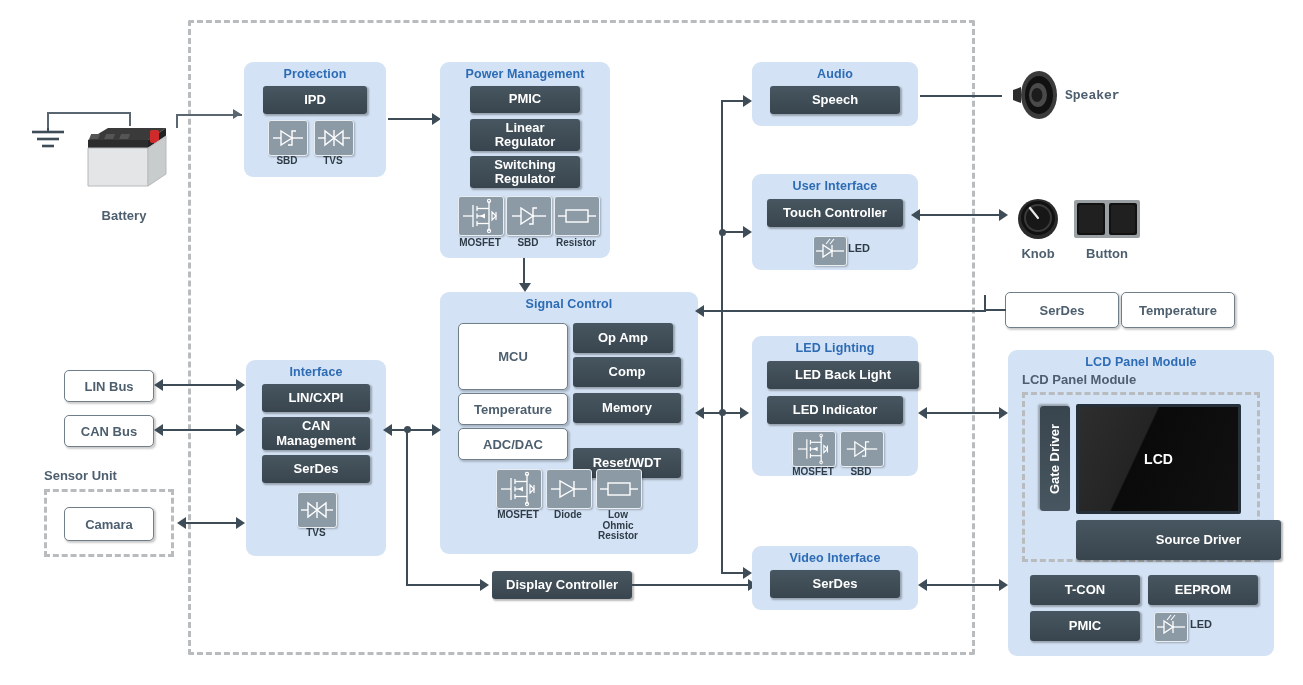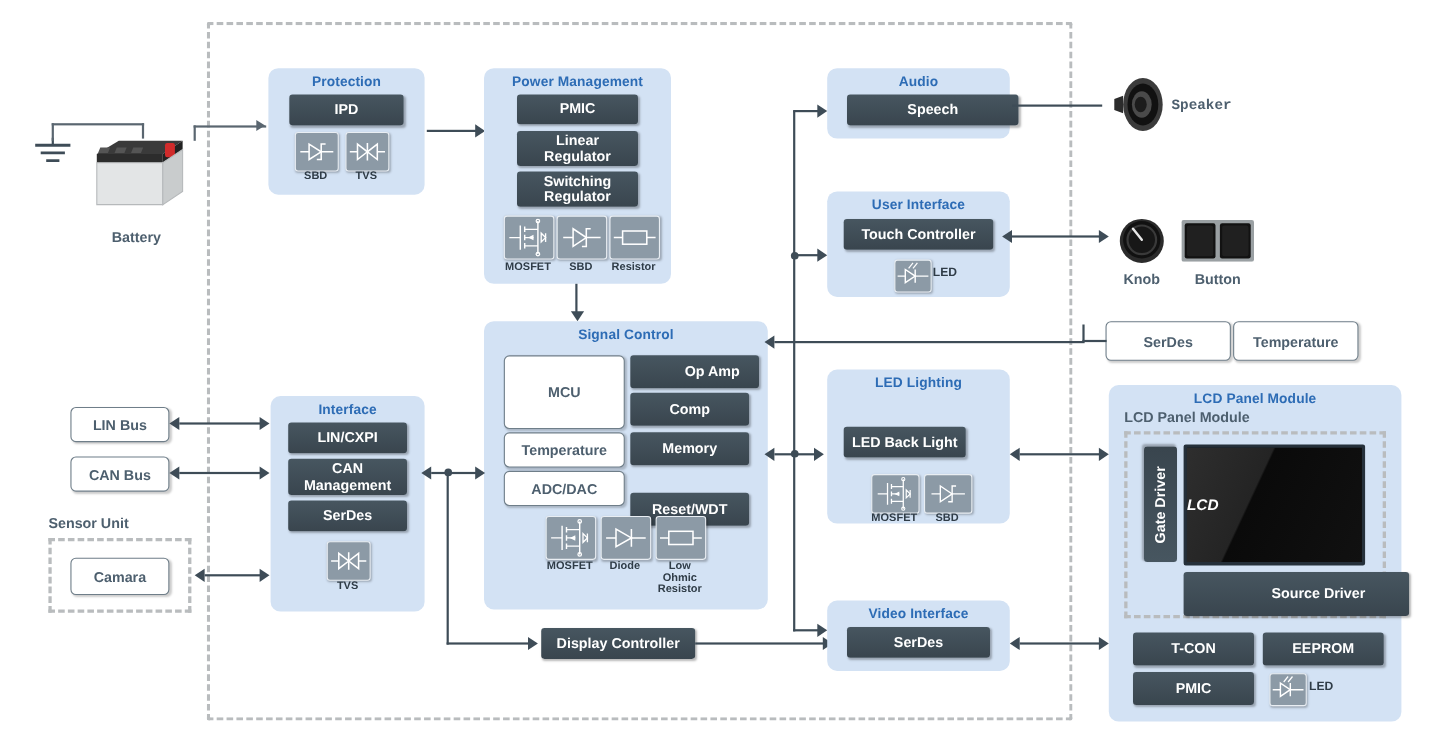--- a/index.html
+++ b/index.html
@@ -232,21 +232,21 @@
   </div>
 
   <div class="abs ln-v" style="left:523px;top:258px;height:27px;"></div>
   <div class="abs arw d" style="left:519px;top:283px;"></div>
 
   <div class="abs panel" style="left:440px;top:292px;width:258px;height:262px;">
     <div class="panel-title">Signal Control</div>
     <div class="wblock" style="left:18px;top:31px;width:108px;height:65px;">MCU</div>
     <div class="wblock" style="left:18px;top:101px;width:108px;height:30px;">Temperature</div>
     <div class="wblock" style="left:18px;top:136px;width:108px;height:30px;">ADC/DAC</div>
-    <div class="chip" style="left:133px;top:31px;width:85px;height:30px;padding-left:32px;">Op Amp</div>
+    <div class="chip" style="left:133px;top:31px;width:100px;height:30px;">Op Amp</div>
     <div class="chip" style="left:133px;top:65px;width:108px;height:30px;">Comp</div>
     <div class="chip" style="left:133px;top:101px;width:108px;height:30px;">Memory</div>
     <div class="chip" style="left:133px;top:136px;width:108px;height:30px;margin-top:20px;">Reset/WDT</div>
 
     <div class="disc" style="left:56px;top:177px;width:44px;height:38px;">
       <svg viewBox="0 0 44 38">
         <line x1="4" y1="19" x2="14" y2="19" stroke="#fff" stroke-width="1.3"></line>
         <line x1="14" y1="8" x2="14" y2="30" stroke="#fff" stroke-width="1.3"></line>
         <line x1="18" y1="9" x2="18" y2="14" stroke="#fff" stroke-width="1.3"></line>
         <line x1="18" y1="16.5" x2="18" y2="21.5" stroke="#fff" stroke-width="1.3"></line>
@@ -329,42 +329,43 @@
   <div class="abs ln-v" style="left:406px;top:429px;height:157px;"></div>
   <div class="abs ln-h" style="left:406px;top:584px;width:76px;"></div>
   <div class="abs arw r" style="left:480px;top:579px;"></div>
 
   <div class="chip" style="left:492px;top:571px;width:140px;height:28px;">Display Controller</div>
   <div class="abs ln-h" style="left:632px;top:584px;width:120px;"></div>
   <div class="abs arw r" style="left:748px;top:579px;"></div>
 
   <div class="abs panel" style="left:752px;top:62px;width:166px;height:64px;">
     <div class="panel-title">Audio</div>
-    <div class="chip" style="left:18px;top:24px;width:156px;height:28px;">Speech</div>
+    <div class="chip" style="left:18px;top:24px;width:130px;height:28px;">Speech</div>
   </div>
 
   <div class="abs panel" style="left:752px;top:174px;width:166px;height:96px;">
     <div class="panel-title">User Interface</div>
     <div class="chip" style="left:15px;top:25px;width:136px;height:28px;">Touch Controller</div>
     <div class="disc" style="left:61px;top:62px;width:32px;height:28px;">
       <svg viewBox="0 0 32 28">
         <line x1="2" y1="14" x2="9" y2="14" stroke="#fff" stroke-width="1.3"></line>
         <polygon points="9,8 9,20 18,14" fill="none" stroke="#fff" stroke-width="1.3"></polygon>
         <line x1="18" y1="8" x2="18" y2="20" stroke="#fff" stroke-width="1.3"></line>
         <line x1="18" y1="14" x2="30" y2="14" stroke="#fff" stroke-width="1.3"></line>
         <line x1="12" y1="7" x2="16" y2="2" stroke="#fff" stroke-width="1.1"></line>
         <line x1="16" y1="7" x2="20" y2="2" stroke="#fff" stroke-width="1.1"></line>
       </svg>
     </div>
     <div class="disc-label" style="left:96px;top:69px;width:34px;text-align:left;font-size:11px;">LED</div>
   </div>
 
   <div class="abs panel" style="left:752px;top:336px;width:166px;height:140px;">
     <div class="panel-title">LED Lighting</div>
-    <div class="chip" style="left:15px;top:25px;width:111px;height:28px;margin-top:27px;">LED Back Light</div>
+    <div class="chip" style="left:15px;top:25px;width:152px;height:28px;">LED Back Light</div>
+    <div class="chip" style="left:15px;top:60px;width:136px;height:28px;">LED Indicator</div>
     <div class="disc" style="left:40px;top:95px;width:42px;height:34px;">
       <svg viewBox="0 0 44 38">
         <line x1="4" y1="19" x2="14" y2="19" stroke="#fff" stroke-width="1.3"></line>
         <line x1="14" y1="8" x2="14" y2="30" stroke="#fff" stroke-width="1.3"></line>
         <line x1="18" y1="9" x2="18" y2="14" stroke="#fff" stroke-width="1.3"></line>
         <line x1="18" y1="16.5" x2="18" y2="21.5" stroke="#fff" stroke-width="1.3"></line>
         <line x1="18" y1="24" x2="18" y2="29" stroke="#fff" stroke-width="1.3"></line>
         <line x1="18" y1="11.5" x2="30" y2="11.5" stroke="#fff" stroke-width="1.3"></line>
         <line x1="18" y1="26.5" x2="30" y2="26.5" stroke="#fff" stroke-width="1.3"></line>
         <line x1="18" y1="19" x2="26" y2="19" stroke="#fff" stroke-width="1.3"></line>
@@ -460,21 +461,21 @@
     <div class="panel-title">LCD Panel Module</div>
     <div class="abs" style="left:14px;top:22px;color:#4d5f6e;font-size:13px;font-weight:bold;">LCD Panel Module</div>
     <div class="abs sensor-boundary" style="left:14px;top:42px;width:238px;height:170px;"></div>
 
     <div class="chip" style="left:32px;top:56px;width:30px;height:105px;writing-mode:vertical-rl;transform:rotate(180deg);font-size:13px;">
       <span>Gate Driver</span>
     </div>
 
     <div class="abs" style="left:68px;top:54px;width:165px;height:110px;border:3px solid #25303a;border-radius:2px;overflow:hidden;background:#0d0d0d;">
       <div style="position:absolute;inset:0;background:linear-gradient(115deg,#2e2e2e 0%,#242424 38%,#0a0a0a 39%,#111 100%);"></div>
-      <div style="position:absolute;inset:0;display:flex;align-items:center;justify-content:flex-start;color:#fff;font-size:14px;font-weight:bold;font-style:italic;">
+      <div style="position:absolute;inset:0;display:flex;align-items:center;justify-content:center;color:#fff;font-size:14px;font-weight:bold;">
         <span>LCD</span>
       </div>
     </div>
 
     <div class="chip" style="left:68px;top:170px;width:165px;height:40px;padding-left:40px;">Source Driver</div>
 
     <div class="chip" style="left:22px;top:225px;width:110px;height:30px;">T-CON</div>
     <div class="chip" style="left:140px;top:225px;width:110px;height:30px;">EEPROM</div>
     <div class="chip" style="left:22px;top:261px;width:110px;height:30px;">PMIC</div>
     <div class="disc" style="left:146px;top:262px;width:32px;height:28px;">

